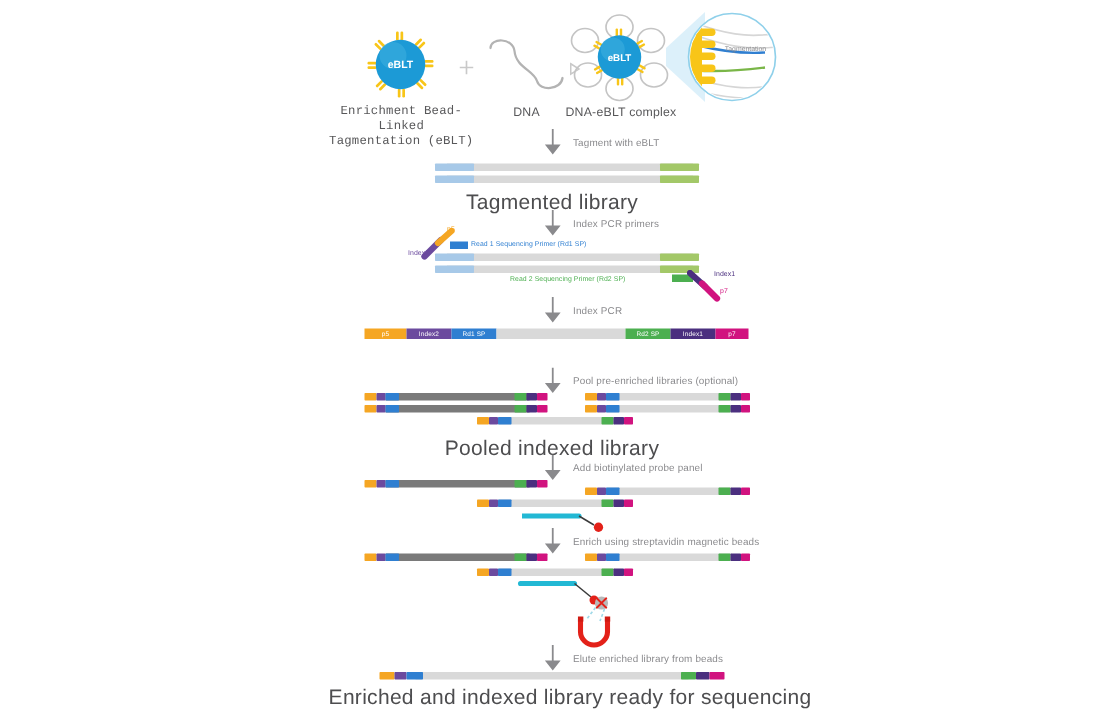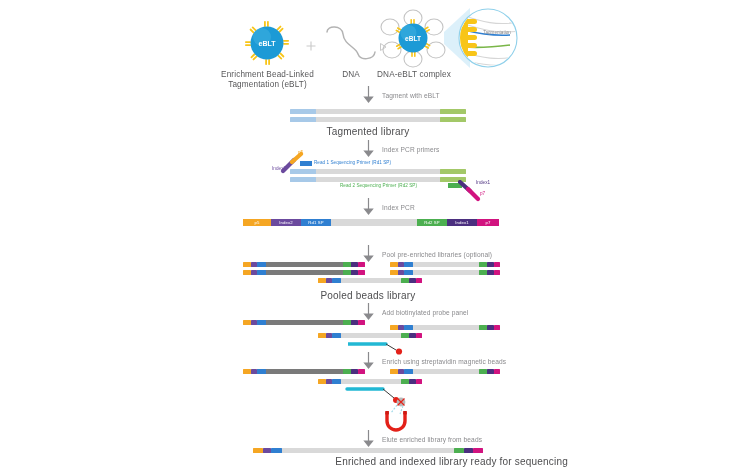--- a/index.html
+++ b/index.html
@@ -1,21 +1,21 @@
 <!DOCTYPE html>
 <html><head>
 <meta charset="utf-8">
 <style>
   html,body{margin:0;padding:0;background:#ffffff;}
   body{width:736px;height:475px;position:relative;overflow:hidden;
        font-family:"Liberation Sans",sans-serif;color:#4a4a4a;}
   .stage{position:absolute;left:0;top:0;width:736px;height:475px;}
   .abs{position:absolute;}
   .cap{font-size:8.2px;color:#58585a;text-align:center;letter-spacing:.15px;line-height:10px;}
-  .caption-big{font-size:10px;color:#4d4d4f;text-align:center;letter-spacing:.2px;}
+  .caption-big{font-size:14px;color:#4d4d4f;text-align:center;letter-spacing:.2px;}
   .steplbl{font-size:6.6px;color:#8a8a8d;letter-spacing:.1px;white-space:nowrap;}
   .arrow{width:11px;height:20px;}
   .seg{position:absolute;top:0;height:5px;border-radius:.5px;}
   .barlbl{position:absolute;top:0;height:7px;line-height:7px;font-size:4.3px;
           color:#ffffff;text-align:center;letter-spacing:.1px;overflow:hidden;
           white-space:nowrap;font-family:"Liberation Sans",sans-serif;}
   .plain{position:absolute;height:5px;background:#d9d9d9;}
   .primlbl{position:absolute;font-size:4.6px;white-space:nowrap;letter-spacing:.05px;}
   .tinylbl{position:absolute;font-size:4.6px;white-space:nowrap;letter-spacing:.05px;}
 </style>
@@ -60,21 +60,21 @@
               <rect x="-3" y="-22" width="1.8" height="6" rx="0.8"></rect>
               <rect x="0" y="-22" width="1.8" height="6" rx="0.8"></rect>
             </g>
         </g>
       </g>
       <circle cx="29" cy="25" r="16.5" fill="#1c9ad6"></circle>
       <circle cx="24" cy="19" r="9" fill="#3fb0e0" opacity=".55"></circle>
       <text x="29" y="27.5" text-anchor="middle" font-family="Liberation Sans, sans-serif" font-size="7" font-weight="bold" fill="#ffffff">eBLT</text>
     </svg>
   </div>
-  <div class="abs cap" style="left:215px;top:70px;width:105px;">
+  <div class="abs cap" style="left:215px;top:70px;width:105px;font-family:Liberation Mono, monospace;">
     <div>Enrichment Bead-Linked</div>
     <div>Tagmentation (eBLT)</div>
   </div>
 
   <div class="abs" style="left:305px;top:38px;width:12px;height:12px;">
     <svg width="12" height="12" viewBox="0 0 12 12">
       <path d="M6 1.5 L6 10.5 M1.5 6 L10.5 6" stroke="#c9c9c9" stroke-width="1.1"></path>
     </svg>
   </div>
 
@@ -290,21 +290,21 @@
     <div class="abs" style="left:318px;top:16px;width:104px;height:7px;">
       <div class="plain" style="left:14px;top:0;width:78px;"></div>
       <div class="seg" style="left:0;width:8px;background:#f5a623;"></div>
       <div class="seg" style="left:8px;width:6px;background:#6b4a9e;"></div>
       <div class="seg" style="left:14px;width:9px;background:#2f7fd1;"></div>
       <div class="seg" style="left:83px;width:8px;background:#4caf50;"></div>
       <div class="seg" style="left:91px;width:7px;background:#4b2f7f;"></div>
       <div class="seg" style="left:98px;width:6px;background:#d1137f;"></div>
     </div>
   </div>
-  <div class="abs caption-big" style="left:268px;top:290px;width:200px;">Pooled beads library</div>
+  <div class="abs caption-big" style="left:268px;top:290px;width:200px;">Pooled indexed library</div>
 
   <div class="abs" style="left:363px;top:303px;">
     <svg class="arrow" viewBox="0 0 11 20">
         <path d="M5.5 0 L5.5 14 M1.5 11 L5.5 16 L9.5 11 Z" stroke="#8a8a8d" stroke-width="1.2" fill="#8a8a8d"></path>
       </svg>
   </div>
   <div class="abs steplbl" style="left:382px;top:309px;">Add biotinylated probe panel</div>
 
   <div class="abs" style="left:0;top:320px;width:736px;height:32px;">
     <div class="abs" style="left:243px;top:0;width:122px;height:6px;">
@@ -405,15 +405,15 @@
 
   <div class="abs" style="left:253px;top:448px;width:230px;height:6px;">
     <div class="plain" style="left:24px;top:0;width:182px;"></div>
     <div class="seg" style="left:0;width:10px;background:#f5a623;"></div>
     <div class="seg" style="left:10px;width:8px;background:#6b4a9e;"></div>
     <div class="seg" style="left:18px;width:11px;background:#2f7fd1;"></div>
     <div class="seg" style="left:201px;width:10px;background:#4caf50;"></div>
     <div class="seg" style="left:211px;width:9px;background:#4b2f7f;"></div>
     <div class="seg" style="left:220px;width:10px;background:#d1137f;"></div>
   </div>
-  <div class="abs caption-big" style="left:168px;top:456px;width:400px;text-align:right;">Enriched and indexed library ready for sequencing</div>
+  <div class="abs caption-big" style="left:180px;top:456px;width:400px;">Enriched and indexed library ready for sequencing</div>
 
 </div>
 
 </body></html>

